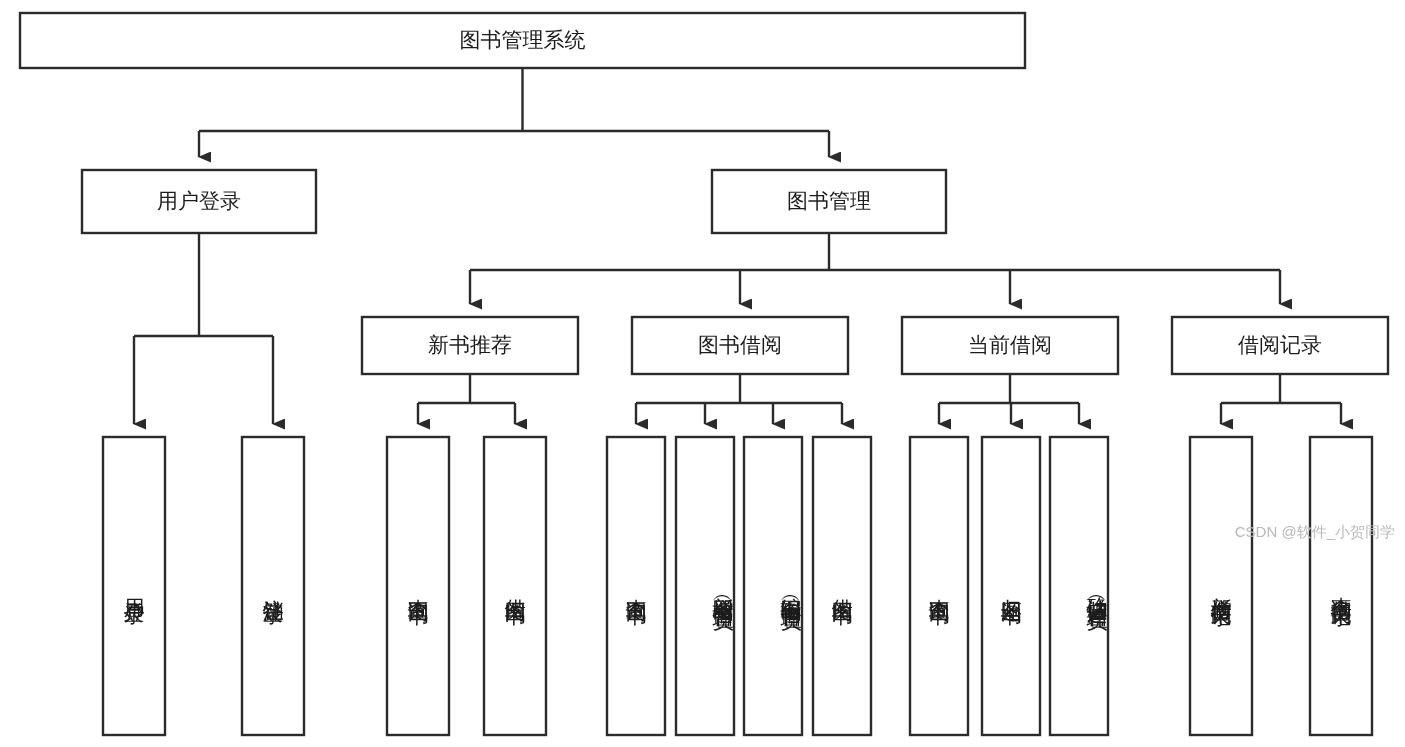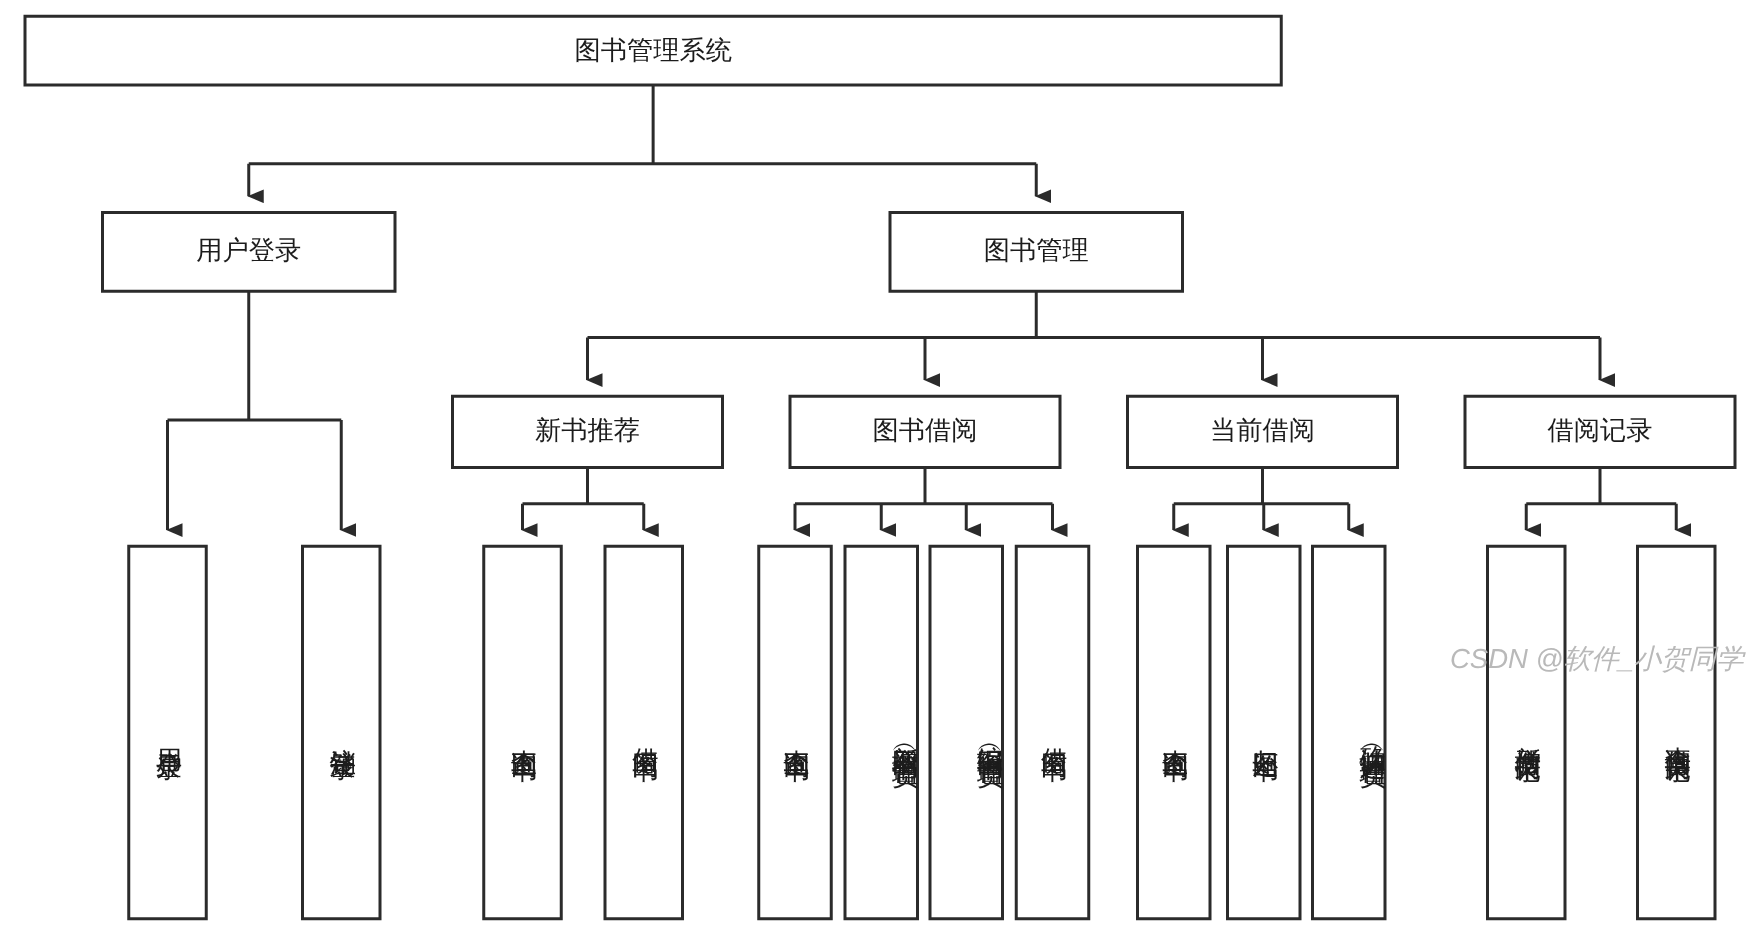--- a/index.html
+++ b/index.html
@@ -58,25 +58,24 @@
     align-items: center;
     justify-content: center;
     white-space: nowrap;
     user-select: none;
   }
   .watermark {
     position: absolute;
     right: 10px;
     bottom: 6px;
     font-family: "Liberation Sans", "DejaVu Sans", sans-serif;
-    font-size: 22px;
+    font-size: 15px;
     color: #b9b9b9;
     white-space: nowrap;
     pointer-events: none;
-    font-style: italic;
   }
 </style>
 </head>
 <body>
 
 <div id="diagram-root">
 
   <svg class="diagram-canvas" viewBox="0 0 1405 747" xmlns="http://www.w3.org/2000/svg">
 
     <defs>

